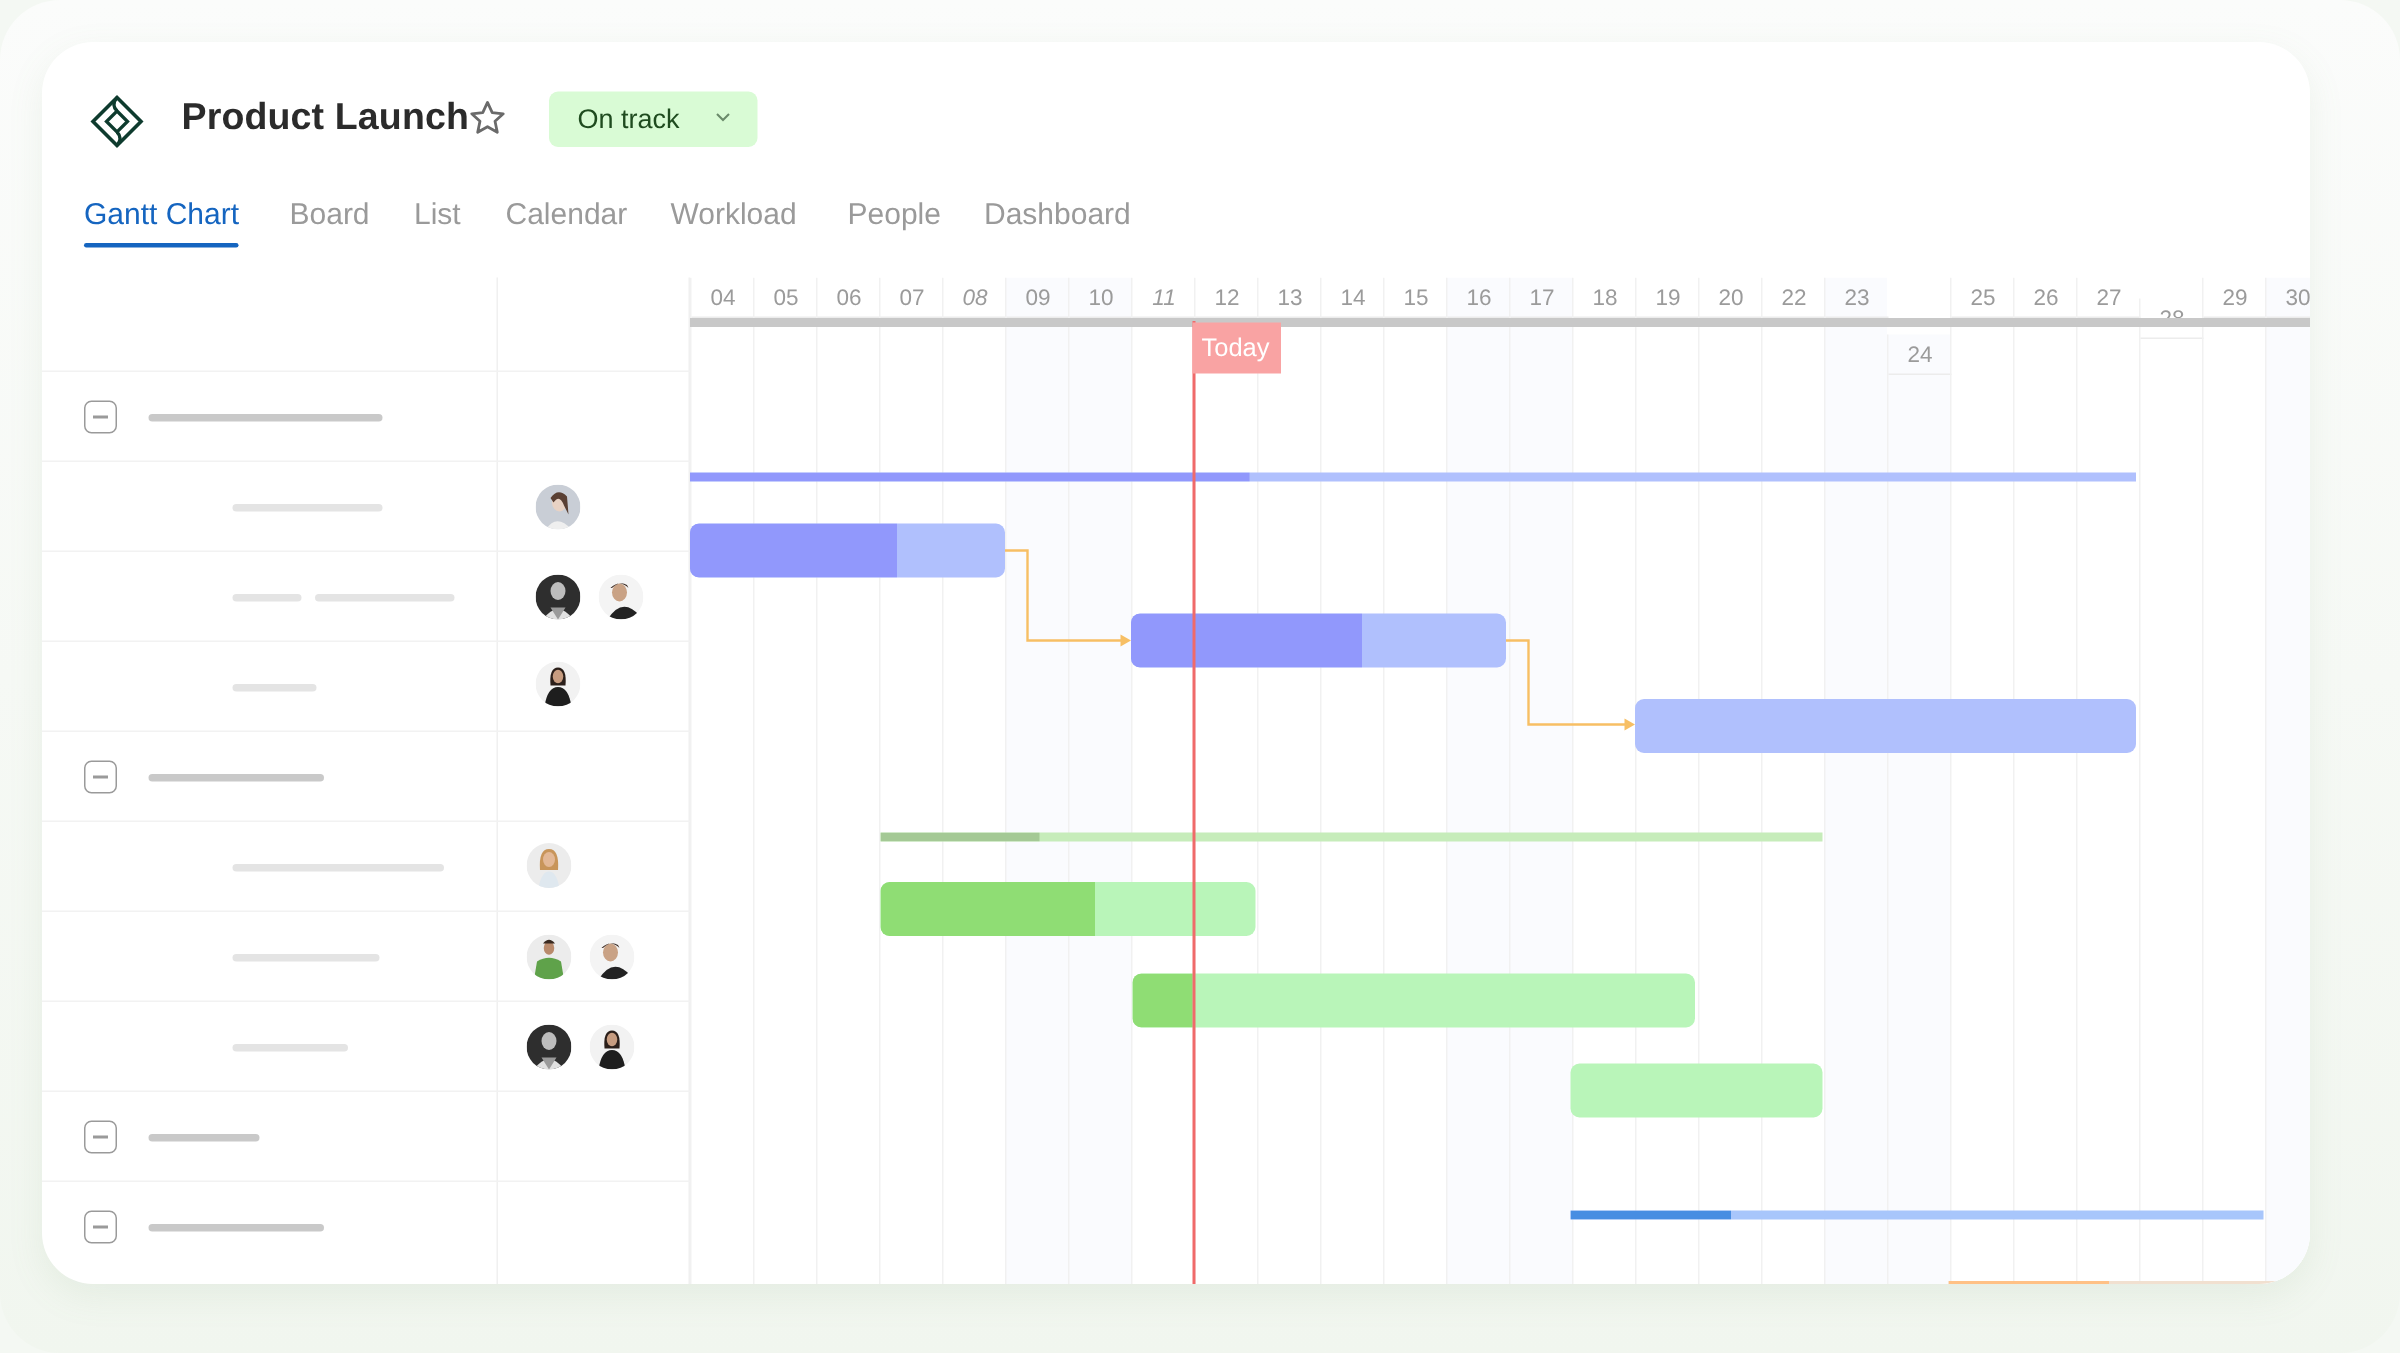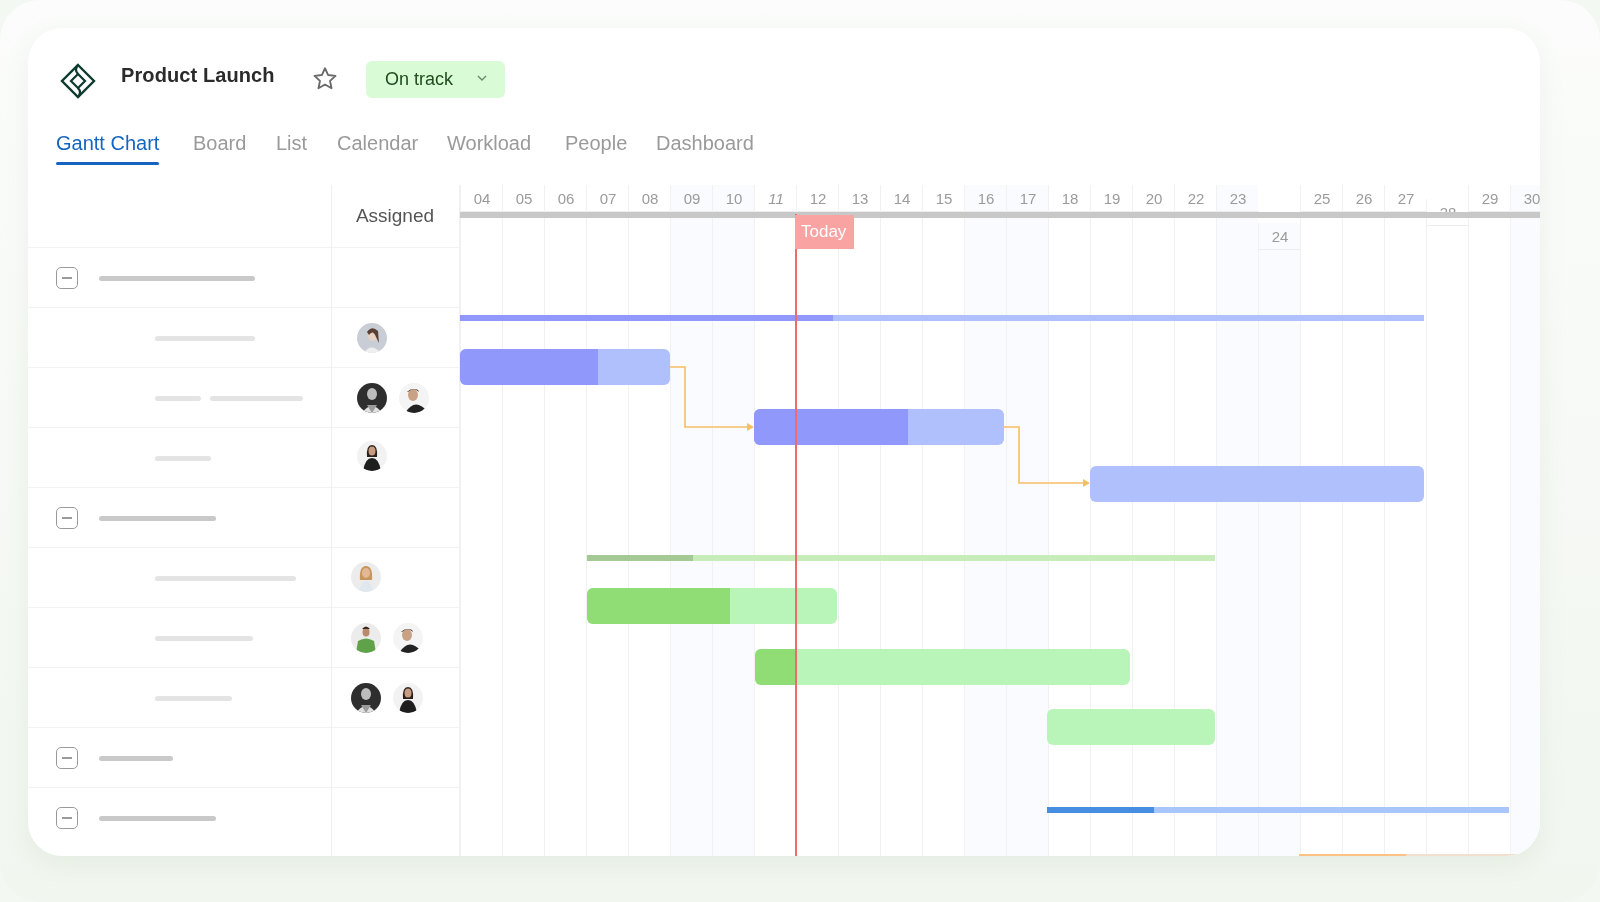--- a/index.html
+++ b/index.html
@@ -14,21 +14,21 @@
     background: linear-gradient(180deg, #fbfcfb 0%, #f1f6ef 100%);
     border-radius: 40px;
   }
   .card {
     position: absolute; left: 28px; top: 28px; width: 1512px; height: 828px;
     background: #ffffff; border-radius: 34px; overflow: hidden;
     box-shadow: 0 8px 24px rgba(120,160,110,0.10);
   }
   
   .logo { position: absolute; left: 30px; top: 33px; width: 40px; height: 40px; }
-  .title { position: absolute; left: 93px; top: 36px; font-size: 20px; font-weight: 600; color: #2b2b2b; letter-spacing: 0.1px; }
+  .title { position: absolute; left: 93px; top: 36px; font-size: 25px; font-weight: 600; color: #2b2b2b; letter-spacing: 0.1px; }
   .star { position: absolute; left: 283px; top: 37px; width: 28px; height: 28px; cursor: pointer; }
   .status {
     position: absolute; left: 338px; top: 33px; width: 139px; height: 37px;
     background: #d9fbd5; border-radius: 6px; cursor: pointer;
   }
   .status .label { position: absolute; left: 19px; top: 8px; font-size: 18px; color: #1f4b1f; }
   .status .chev { position: absolute; left: 110px; top: 12px; width: 12px; height: 10px; }
   .tabs { position: absolute; left: 28px; top: 104px; height: 36px; }
   .tab { position: absolute; top: 0; font-size: 20px; color: #9a9a9a; white-space: nowrap; cursor: pointer; }
   .tab.active { color: #1565c0; }
@@ -87,21 +87,20 @@
     <div class="tab" style="left:220px">List</div>
     <div class="tab" style="left:281px">Calendar</div>
     <div class="tab" style="left:391px">Workload</div>
     <div class="tab" style="left:509px">People</div>
     <div class="tab" style="left:600px">Dashboard</div>
   </div>
 
   <div class="left">
     <div class="vdiv" style="left:303px;height:671px"></div>
     <div class="vdiv" style="left:431px;height:671px"></div>
-    <div class="col-head" style="left:303px;width:128px">Assigned</div>
 
     <div class="row" style="top:62px">
       <div class="collapse" style="top:19px"></div>
       <div class="ph dark" style="left:71px;top:28px;width:156px"></div>
     </div>
 
     <div class="row" style="top:122px">
       <div class="ph light" style="left:127px;top:28px;width:100px"></div>
       <div class="avatar" style="left:329px;top:15px">
         <svg viewBox="0 0 30 30" width="30" height="30">
@@ -221,21 +220,21 @@
         </div>
         <div class="day" style="left: 42px;">
           <div class="day-label">05</div>
         </div>
         <div class="day" style="left: 84px;">
           <div class="day-label">06</div>
         </div>
         <div class="day" style="left: 126px;">
           <div class="day-label">07</div>
         </div>
-        <div class="day" style="left: 168px;">
+        <div class="day" style="left: 168px; font-style: italic;">
           <div class="day-label">08</div>
         </div>
         <div class="day weekend" style="left: 210px;">
           <div class="day-label">09</div>
         </div>
         <div class="day weekend" style="left: 252px;">
           <div class="day-label">10</div>
         </div>
         <div class="day" style="left: 294px; font-style: italic;">
           <div class="day-label">11</div>

